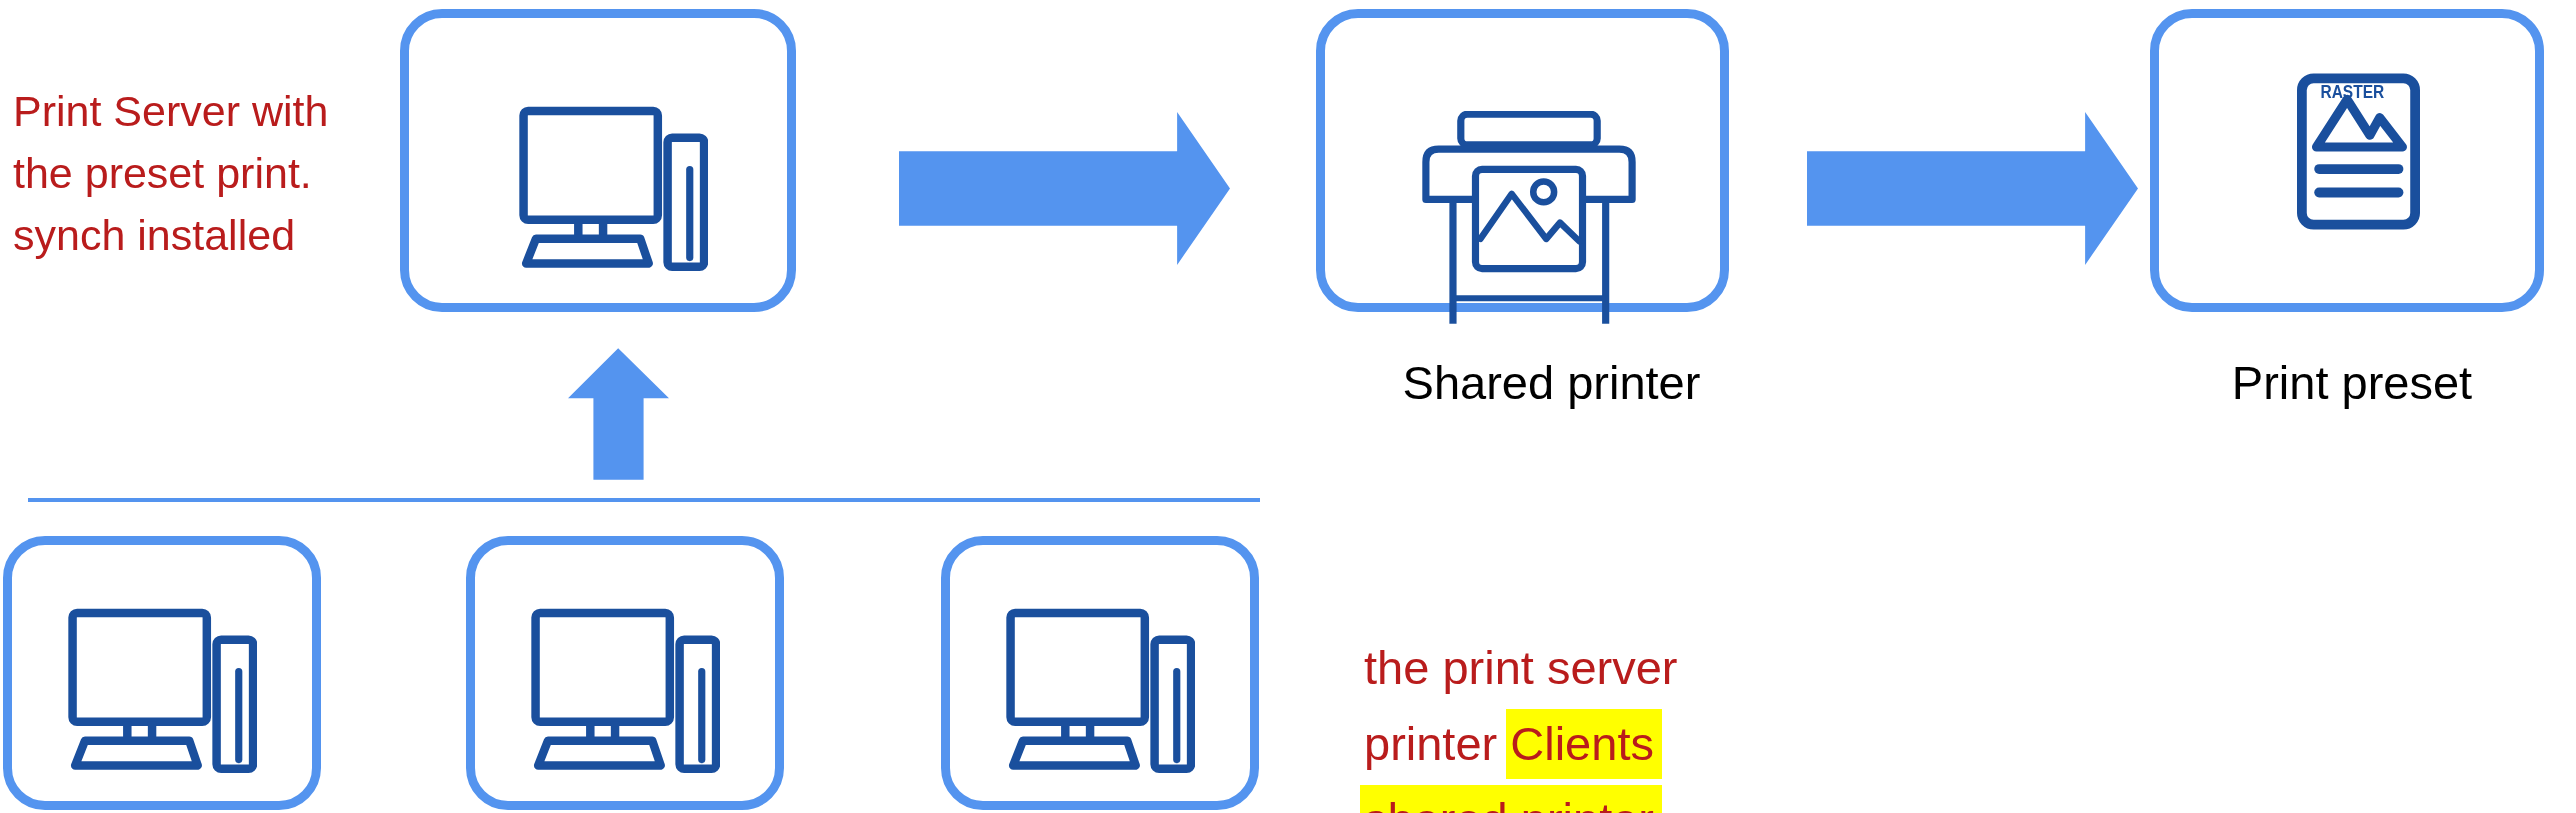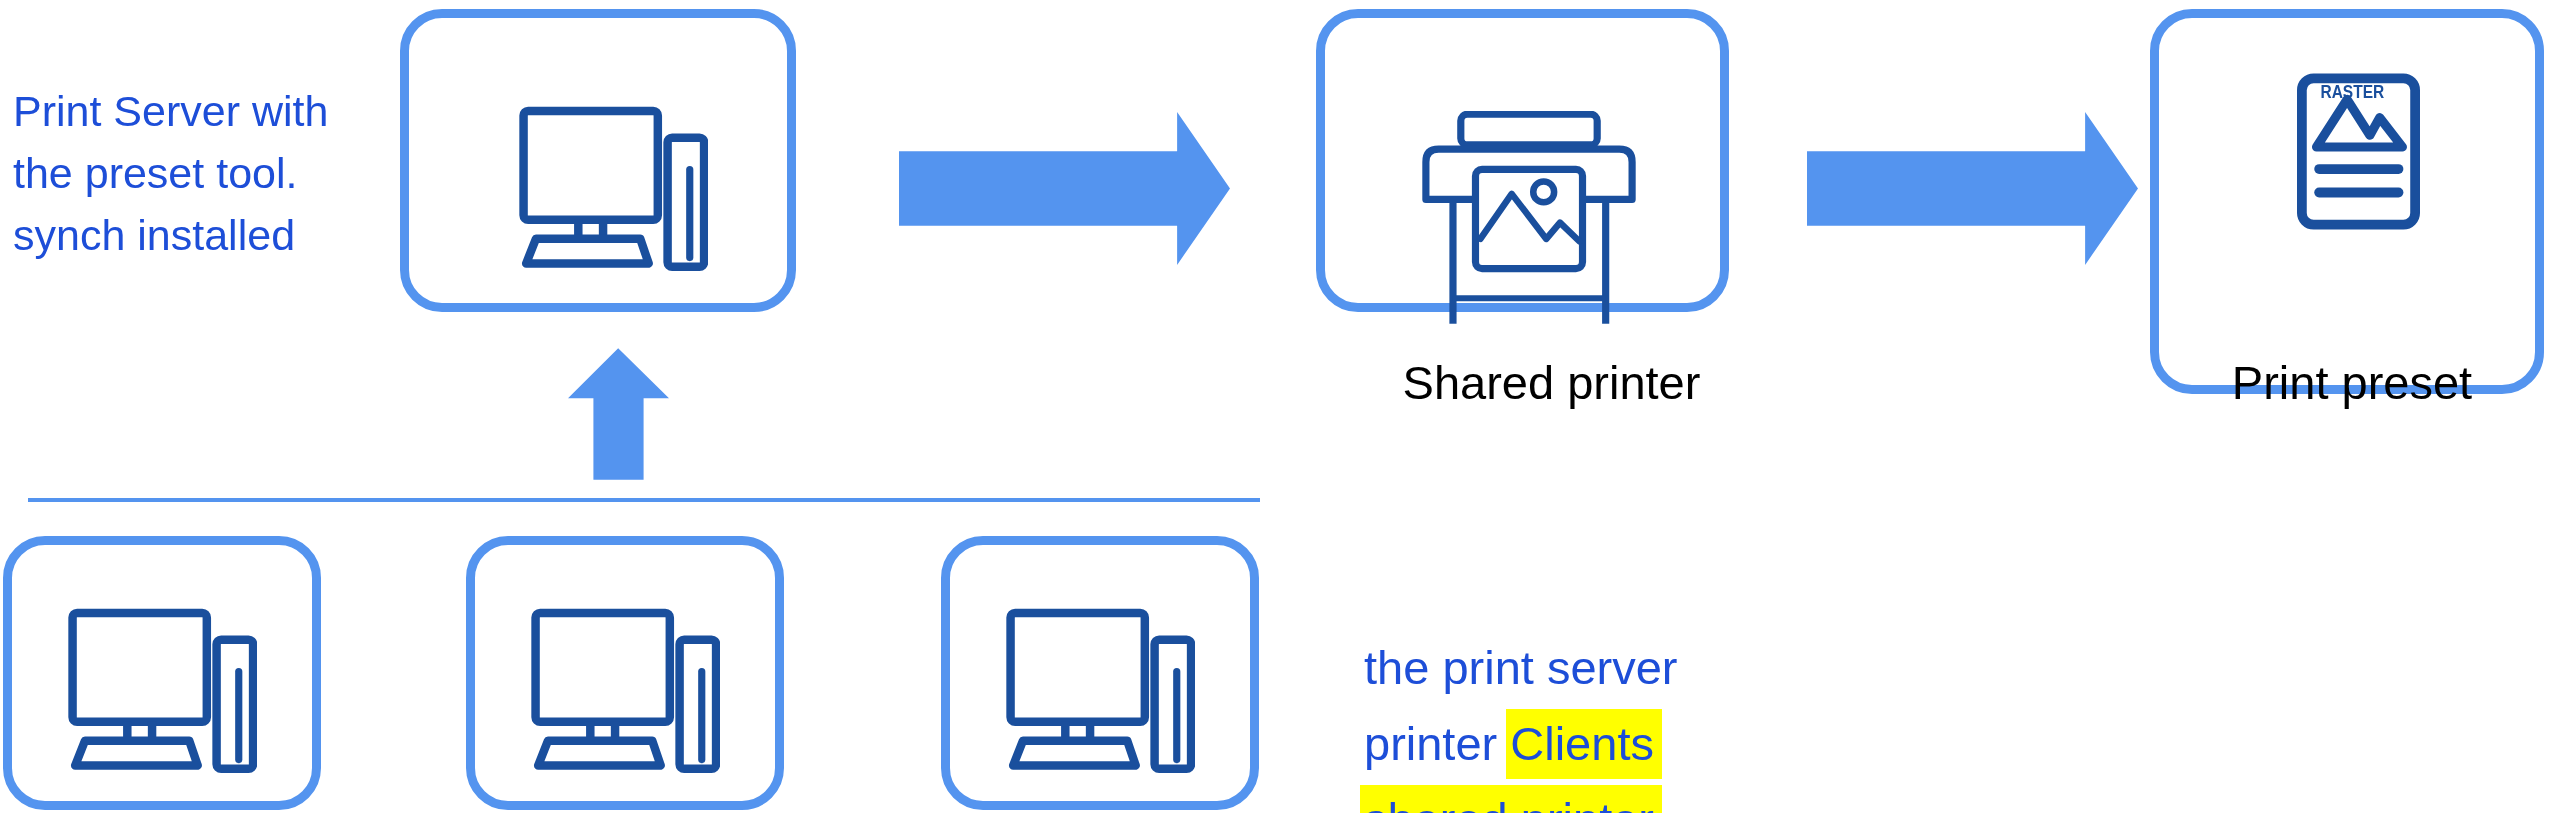--- a/index.html
+++ b/index.html
@@ -8,62 +8,62 @@
     font-family:"Liberation Sans", sans-serif; overflow:hidden;
   }
 
   
   .node {
     position:absolute; box-sizing:border-box; background:#ffffff;
     border:9.1px solid #5494ef; border-radius:42px;
   }
   .node-server  { left:400px;  top:9.1px;  width:396px; height:303px; }
   .node-printer { left:1316px; top:9.1px;  width:413px; height:303px; }
-  .node-preset  { left:2150px; top:9.1px;  width:394px; height:385px; }
+  .node-preset  { left:2150px; top:9.1px;  width:394px; height:303px; }
   .node-client1 { left:3.3px;    top:536px; width:318px; height:274px; }
   .node-client2 { left:466px;  top:536px; width:318px; height:274px; }
   .node-client3 { left:941px; top:536px; width:318px; height:274px; }
 
   .icon-abs { position:absolute; }
 
   
   .arrow { position:absolute; }
   .arrow-1  { left:899px; top:112px; }
   .arrow-2  { left:1807px; top:112px; }
   .arrow-up { left:568px;  top:348px; }
 
   
   .separator {
     position:absolute; left:28px; top:498px; width:1232px; height:3.9px;
     background:#5494ef;
   }
 
   
-  .note { position:absolute; color:#1d4ed8; }
+  .note { position:absolute; color:#b91c1c; }
   .server-note  { left:13px;   top:80px; font-size:43px; line-height:62px; }
   .clients-note { left:1364px; top:554px; font-size:47px; line-height:76px; }
   .ip-label     { left:698px; top:400px; font-size:42px; line-height:47px; }
   .node-label   { position:absolute; top:353px; color:#000; font-size:47px; line-height:59px; text-align:center; }
   .shared-label { left:1345px; width:413px; }
   .preset-label { left:2155px; width:394px; }
 
   .hl {
     background:#ffff00;
     padding:7.8px 7.8px 9.1px 3.9px;
     margin-left:-3.9px;
   }
 </style>
 </head>
 <body>
 
 <div class="canvas">
 
   <div class="note server-note">
     <span>Print Server with</span><br>
-    <span>the preset tool.</span><br>
+    <span>the preset print.</span><br>
     <span>synch installed</span>
   </div>
 
   <div class="node node-server">
     <svg class="icon-abs" style="left:110px; top:88px;" width="189" height="167" viewBox="0 0 290 255">
       <g fill="#ffffff" stroke="#1a4f9d" stroke-width="13" stroke-linejoin="round">
         <rect x="7" y="7" width="206" height="167" rx="7"></rect>
         <line x1="91" y1="174" x2="91" y2="203"></line>
         <line x1="129" y1="174" x2="129" y2="203"></line>
         <polygon points="26,203 186,203 199,241 11,241"></polygon>

